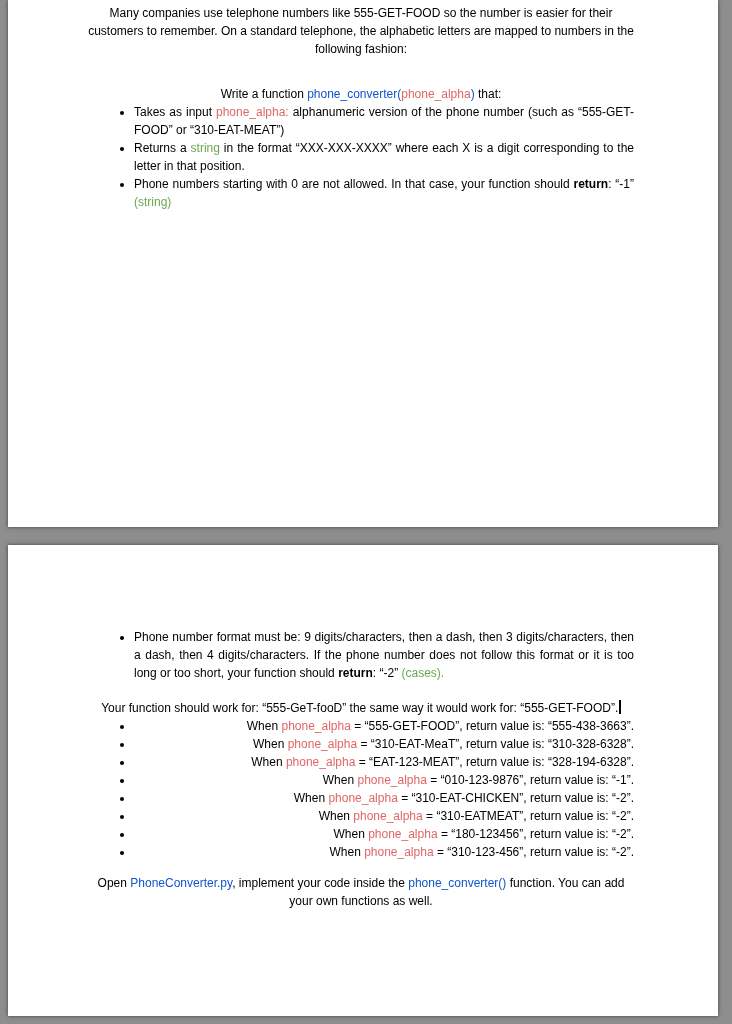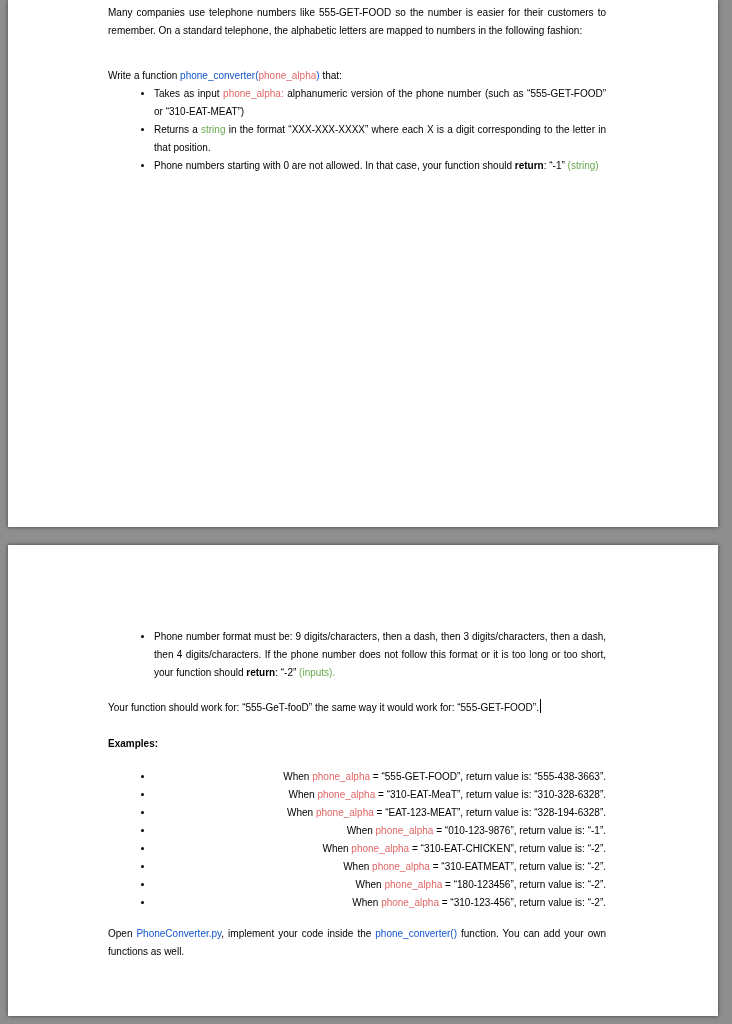--- a/index.html
+++ b/index.html
@@ -18,29 +18,28 @@
     position: absolute;
     left: 8px;
     width: 710px;
     background: var(--page-bg, #ffffff);
     box-shadow: 0 0 4px rgba(0,0,0,0.55);
     overflow: hidden;
   }
   .page-1 { top: 0; height: 527px; }
   .page-2 { top: 545px; height: 471px; }
   .page-content {
-    padding: 4px 112px 0 80px;
-    font-size: 10px;
+    padding: 4px 84px 0 80px;
+    font-size: 12px;
     line-height: 18px;
     color: #000;
-    margin-left: 20px;
   }
   .page-2 .page-content { padding-top: 83px; }
   .jz { text-align: justify; }
-  .para { margin: 0; }
+  .para { margin: 0; text-align: center; }
   .intro { margin-bottom: 27px; }
   .map-list { margin-bottom: 37px; }
   .map-line { line-height: 18px; }
   ul.bullets {
     margin: 0;
     padding-left: 46px;
     list-style: disc outside;
   }
   ul.bullets li { text-align: justify; }
   ul.examples li { text-align: right; }
@@ -81,26 +80,25 @@
 
       <ul class="bullets ul-zero">
         <li><span>Phone numbers starting with 0 are not allowed. In that case, your function should </span><span class="seg-b">return</span><span>: “-1” </span><span class="seg-green">(string)</span></li>
       </ul>
     </div>
   </div>
 
   <div class="page page-2">
     <div class="page-content">
       <ul class="bullets">
-        <li><span>Phone number format must be: 9 digits/characters, then a dash, then 3 digits/characters, then a dash, then 4 digits/characters. If the phone number does not follow this format or it is too long or too short, your function should </span><span class="seg-b">return</span><span>: “-2” </span><span class="seg-green">(inputs).</span></li>
+        <li><span>Phone number format must be: 9 digits/characters, then a dash, then 3 digits/characters, then a dash, then 4 digits/characters. If the phone number does not follow this format or it is too long or too short, your function should </span><span class="seg-b">return</span><span>: “-2” </span><span class="seg-green">(cases).</span></li>
       </ul>
 
       <p class="para jz work-para"><span><span>Your function should work for: “555-GeT-fooD” the same way it would work for: “555-GET-FOOD”.</span></span><span class="caret"></span></p>
 
-      <p class="para examples-h">Examples:</p>
 
       <ul class="bullets examples">
         <li><span>When </span><span class="seg-red">phone_alpha</span><span> = “555-GET-FOOD”, return value is: “555-438-3663”.</span></li>
         <li><span>When </span><span class="seg-red">phone_alpha</span><span> = “310-EAT-MeaT”, return value is: “310-328-6328”.</span></li>
         <li><span>When </span><span class="seg-red">phone_alpha</span><span> = “EAT-123-MEAT”, return value is: “328-194-6328”.</span></li>
         <li><span>When </span><span class="seg-red">phone_alpha</span><span> = “010-123-9876”, return value is: “-1”.</span></li>
         <li><span>When </span><span class="seg-red">phone_alpha</span><span> = “310-EAT-CHICKEN”, return value is: “-2”.</span></li>
         <li><span>When </span><span class="seg-red">phone_alpha</span><span> = “310-EATMEAT”, return value is: “-2”.</span></li>
         <li><span>When </span><span class="seg-red">phone_alpha</span><span> = “180-123456”, return value is: “-2”.</span></li>
         <li><span>When </span><span class="seg-red">phone_alpha</span><span> = “310-123-456”, return value is: “-2”.</span></li>

